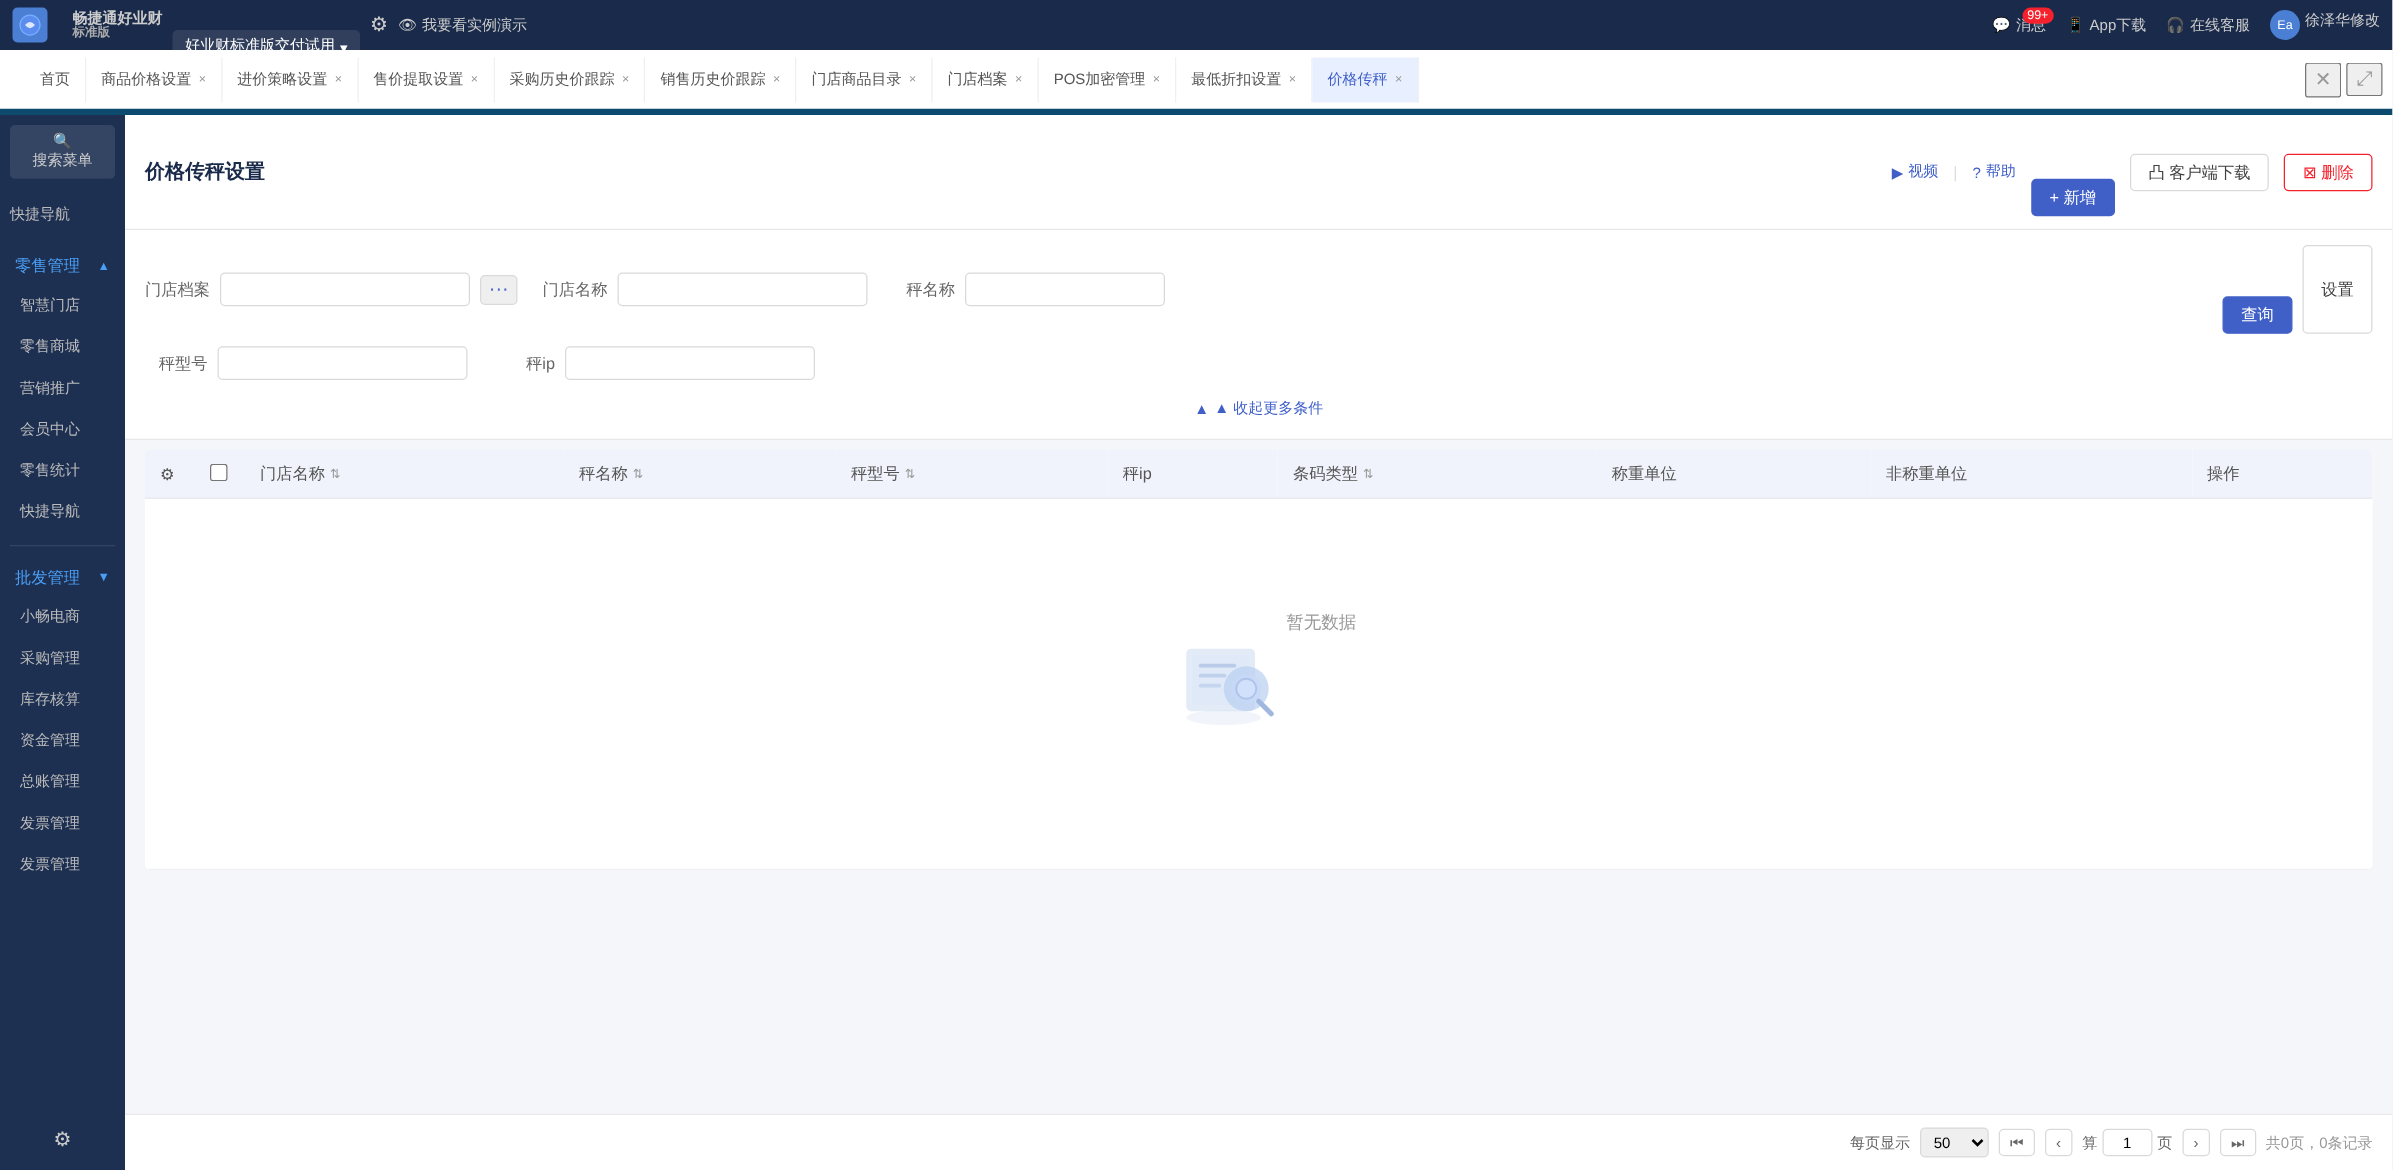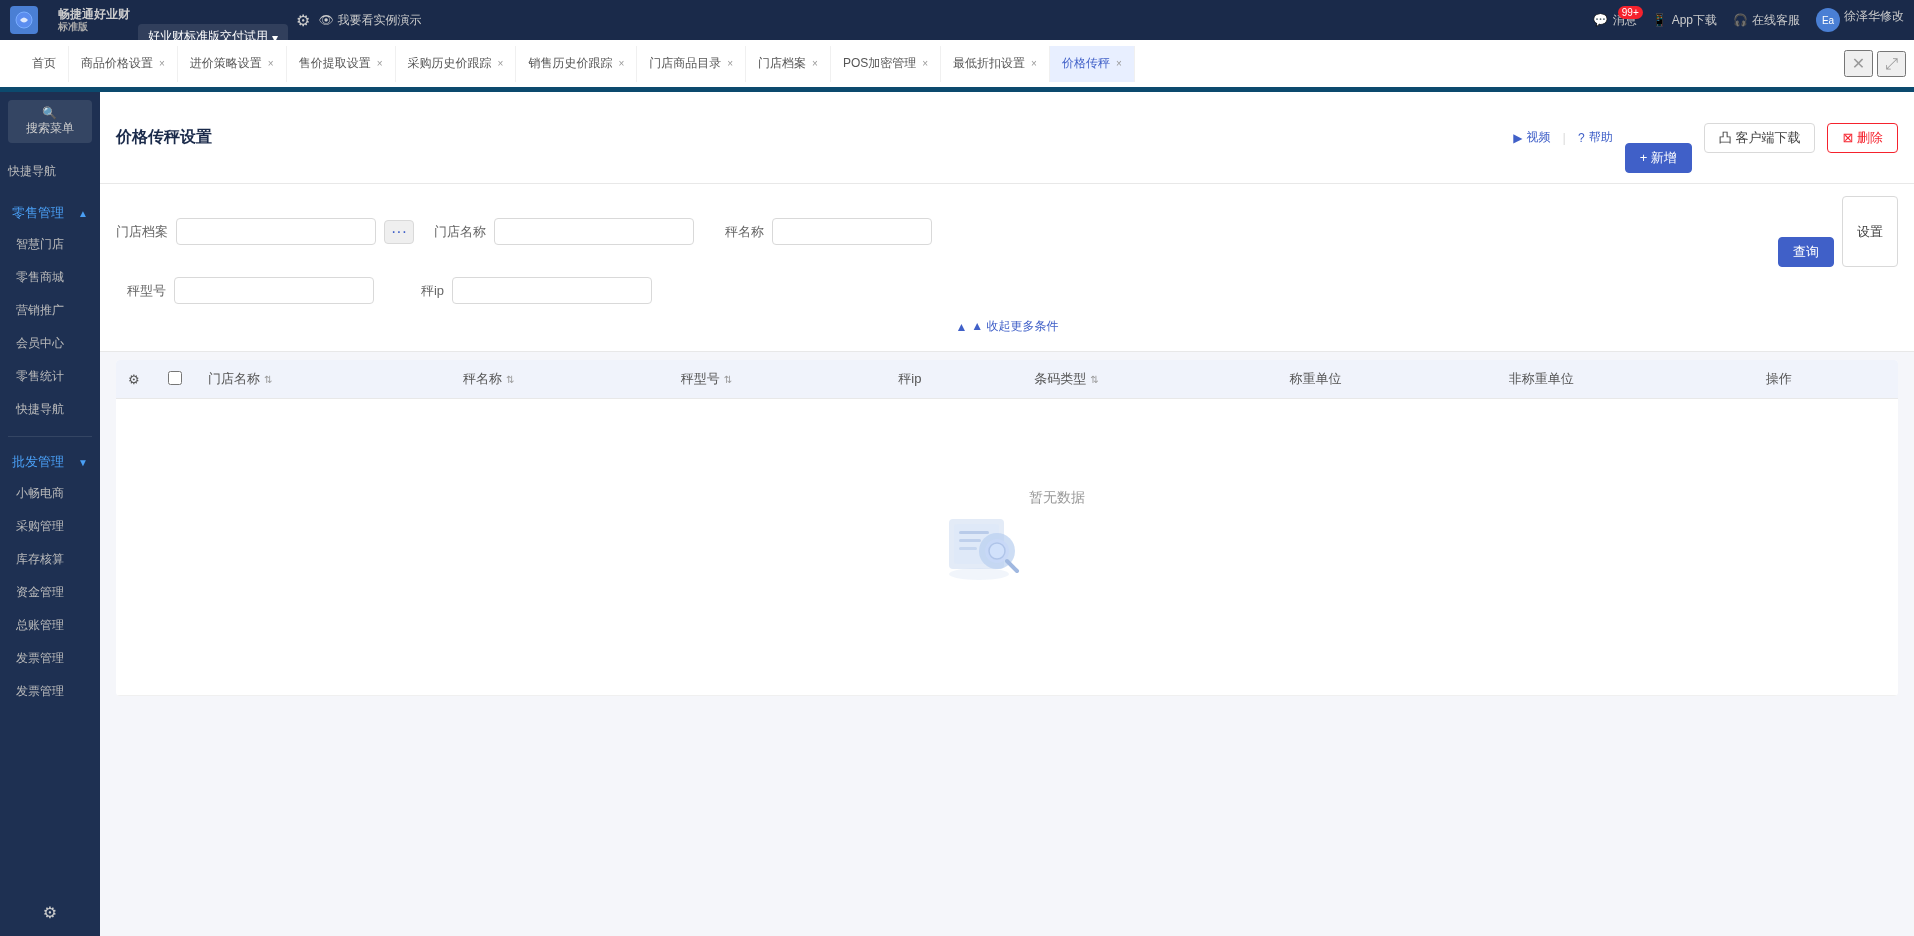--- a/index.html
+++ b/index.html
@@ -382,15 +382,33 @@
                   <rect x="30" y="58" width="18" height="3" rx="1.5" fill="#a0b8e0" opacity="0.4"></rect>
                 </svg>
                 <span class="empty-text">暂无数据</span>
               </div>
             </td>
           </tr>
         </tbody>
       </table>
     </div>
 
+    <div class="pagination-bar">
+      <span class="pagination-text">每页显示</span>
+      <select class="pagination-select">
+        <option>20</option>
+        <option selected="">50</option>
+        <option>100</option>
+      </select>
+      <button class="pagination-btn">⏮</button>
+      <button class="pagination-btn">‹</button>
+      <div class="pagination-page">
+        <span>算</span>
+        <input class="pagination-input" type="text" value="1" style="">
+        <span>页</span>
+      </div>
+      <button class="pagination-btn">›</button>
+      <button class="pagination-btn">⏭</button>
+      <span class="pagination-info">共0页，0条记录</span>
+    </div>
 
   </div>
 </div>
 
 </body></html>

